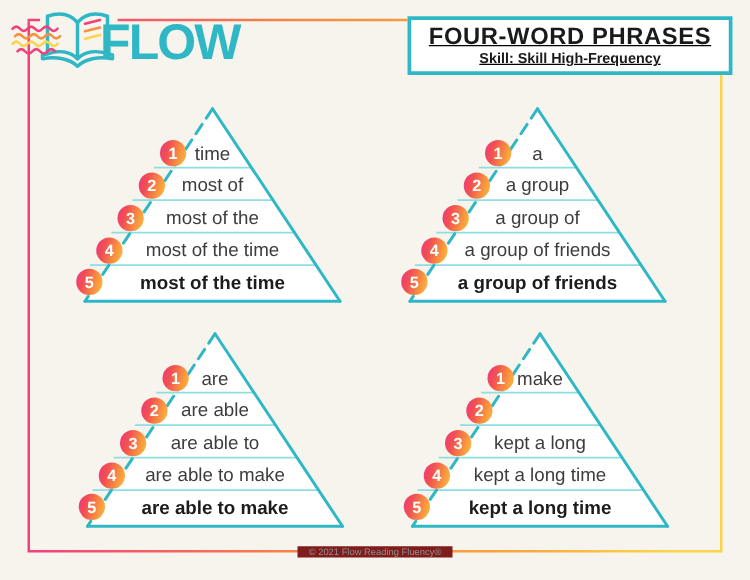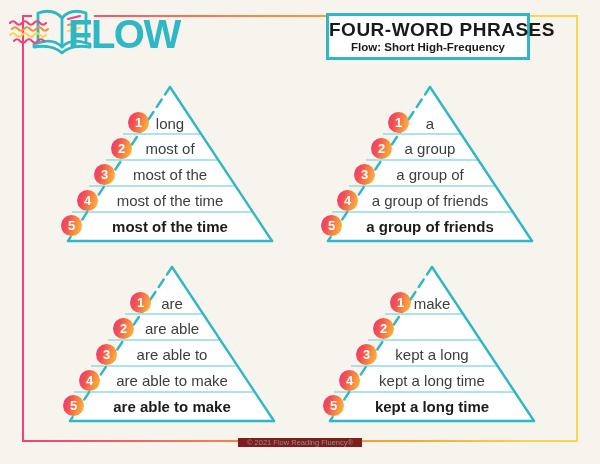--- a/index.html
+++ b/index.html
@@ -13,29 +13,29 @@
     position:absolute;left:22px;top:15px;width:552px;height:423px;
     border:2px solid;
     border-image-source:linear-gradient(to right,#f0417c 0%,#f35f63 18%,#f6913d 45%,#f8a53f 70%,#fcd44c 92%);
     border-image-slice:1;
     z-index:1;
   }
   
   .logo{position:absolute;left:8px;top:4px;z-index:5;}
   .logo svg{display:block;}
   .brand{
-    position:absolute;left:68px;top:12px;
+    position:absolute;left:80px;top:12px;
     font-size:40px;font-weight:bold;letter-spacing:-1.5px;
     color:#2fb7c5;z-index:6;white-space:nowrap;
   }
   
   .titlebox{
-    position:absolute;left:326px;top:13px;width:204px;height:47px;
+    position:absolute;left:326px;top:13px;width:260px;height:47px;
     background:#ffffff;border:3px solid #2fb7c5;box-sizing:border-box;
-    text-align:center;z-index:6;
+    text-align:center;z-index:6;text-decoration:underline;
   }
   .titlebox .heading{
     margin:3px 0 0 0;font-size:19px;font-weight:bold;letter-spacing:0.5px;
     color:#1a1a1a;white-space:nowrap;
   }
   .titlebox .subheading{
     margin:0;font-size:11.5px;font-weight:bold;color:#1a1a1a;white-space:nowrap;
   }
   
   .pyramid{position:absolute;width:210px;height:160px;z-index:3;}
@@ -111,29 +111,29 @@
       <path d="M4,25 q3,-3.5 6,0 t6,0 t6,0 t6,0 t6,0 t6,0" stroke="#f6913d"></path>
       <path d="M2,31 q3,-3.5 6,0 t6,0 t6,0 t6,0 t6,0 t6,0" stroke="#fcd44c"></path>
       <path d="M6,37 q3,-3.5 6,0 t6,0 t6,0 t6,0 t6,0" stroke="#f0417c"></path>
     </g>
   </svg>
 </div>
 <div class="brand">FLOW</div>
 
 <div class="titlebox">
   <div class="heading">FOUR-WORD PHRASES</div>
-  <div class="subheading">Flow: Short High-Frequency</div>
+  <div class="subheading">Skill: Skill High-Frequency</div>
 </div>
 
 <div class="pyramid" id="p1">
   <svg class="tri">
       <use href="#tri-sym"></use>
     </svg>
   <div class="prow r1">
-      <span>long</span>
+      <span>time</span>
     </div>
   <div class="prow r2">
       <span>most of</span>
     </div>
   <div class="prow r3">
       <span>most of the</span>
     </div>
   <div class="prow r4">
       <span>most of the time</span>
     </div>

